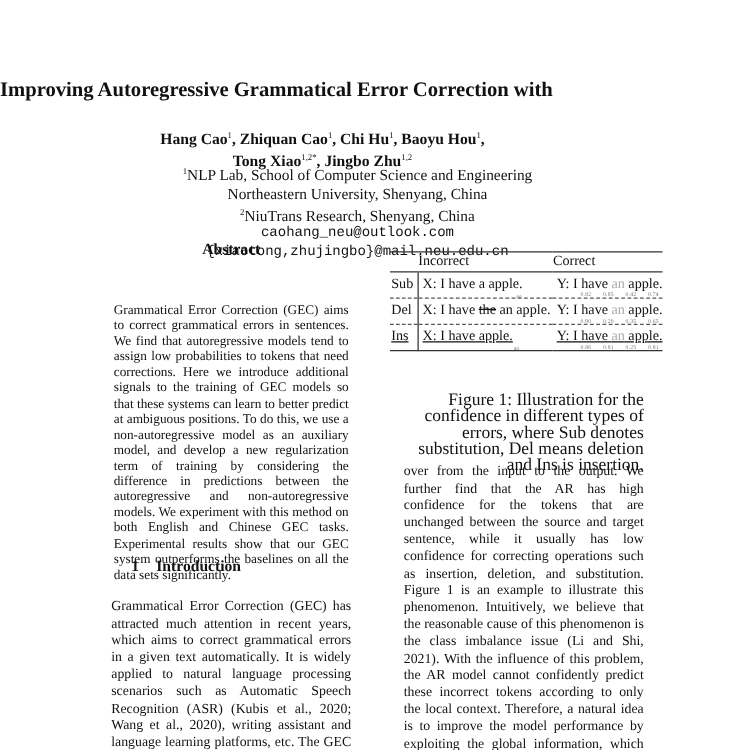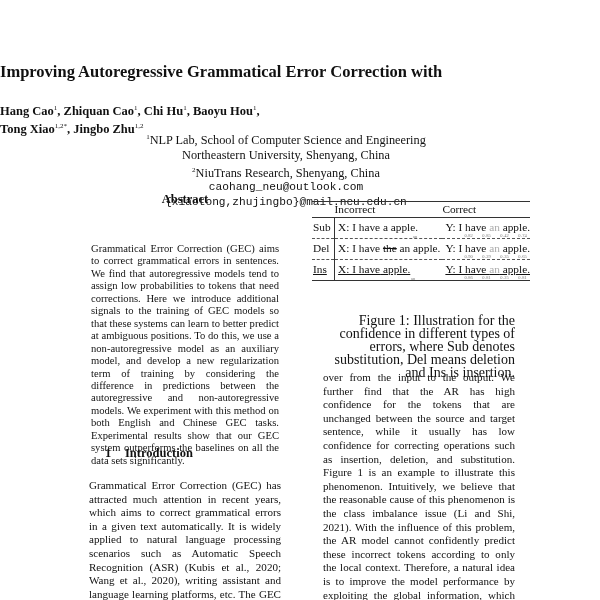--- a/index.html
+++ b/index.html
@@ -1,18 +1,18 @@
 <!DOCTYPE html>
 <html><head>
 <meta charset="utf-8">
 <style>
   html, body { margin:0; padding:0; background:#ffffff; }
   body { width:600px; height:600px; overflow:hidden; position:relative; font-family:"Liberation Serif", serif; color:#111; }
   .title { position:absolute; left:0; width:600px; top:62px; font-weight:bold; font-size:16.5px; line-height:20px; }
-  .authors { position:absolute; left:0; width:516px; top:101px; text-align:left; font-weight:bold; font-size:12.5px; line-height:15px; }
+  .authors { position:absolute; left:0; width:516px; top:101px; text-align:center; font-weight:bold; font-size:12.5px; line-height:15px; }
   .authors sup, .affil sup { font-size:7px; font-weight:normal; vertical-align:5px; }
   .affil { position:absolute; left:0; width:572px; top:130px; text-align:center; font-size:12.3px; line-height:14.8px; }
   .mono { font-family:"Liberation Mono", monospace; font-size:11.2px; }
   .col-left { position:absolute; left:73px; width:224px; }
   .col-right { position:absolute; left:307px; width:224px; }
   .h-abstract { top:192px; text-align:center; font-weight:bold; font-size:12.5px; }
   .abstract { top:227px; left:75px; width:220px; font-size:10.6px; line-height:12.45px; text-align:justify; }
   .h-intro { top:446px; font-weight:bold; font-size:12.5px;margin-left:32px; }
   .h-intro .num { display:inline-block; width:20px; }
   .intro { top:463px; font-size:11.05px; line-height:13.6px; text-align:justify; }

